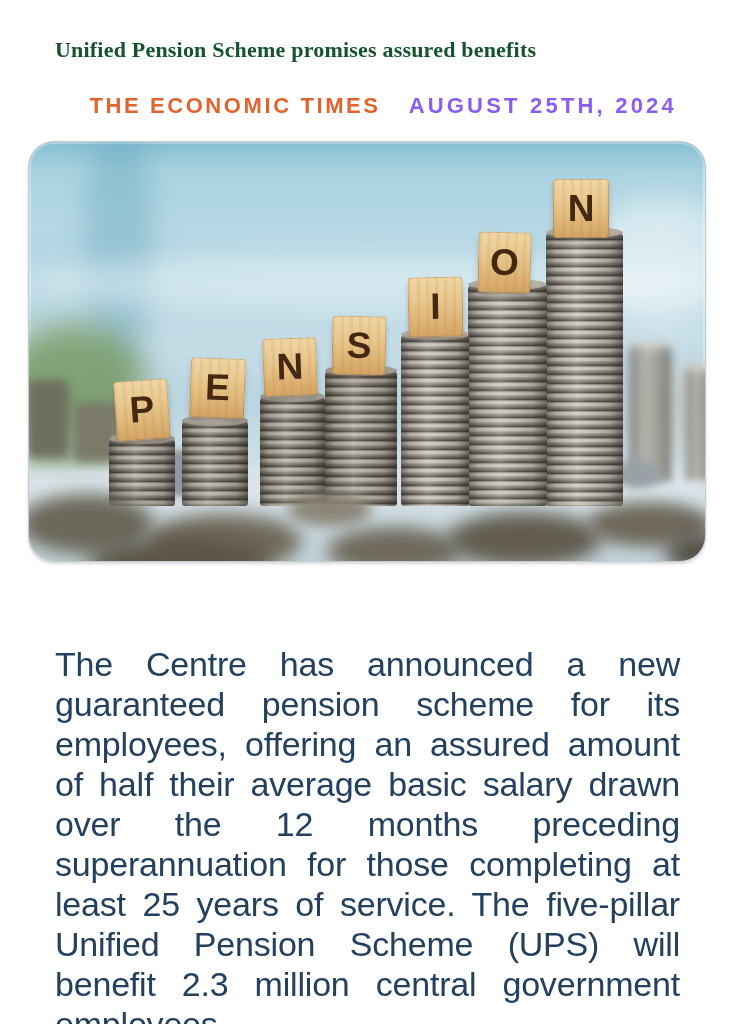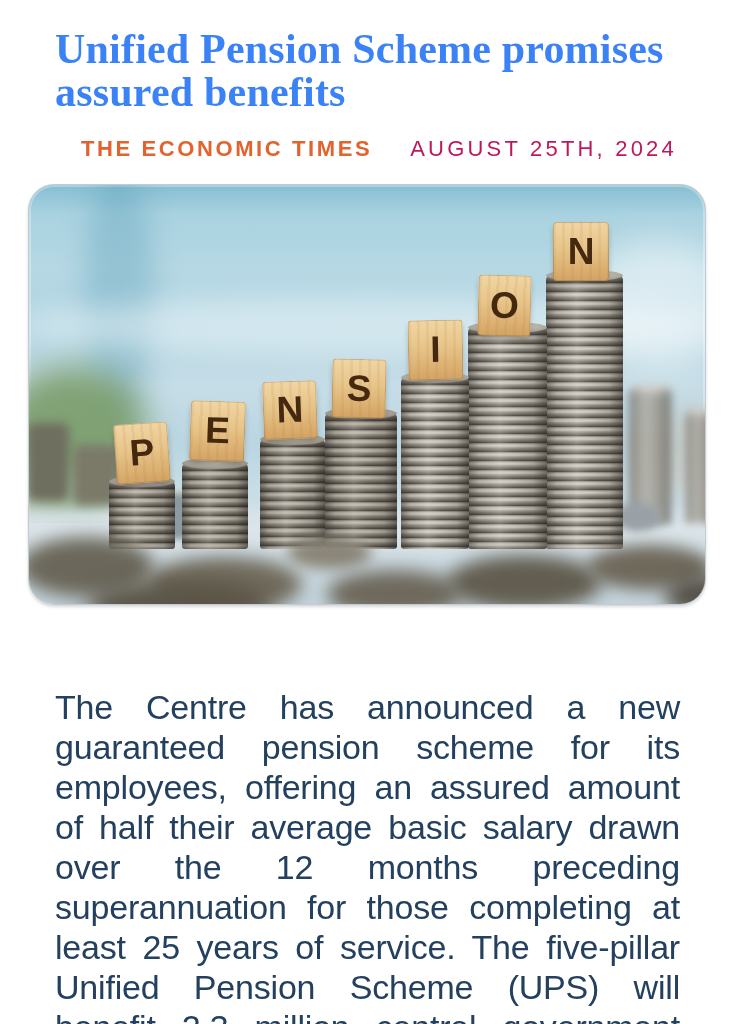--- a/index.html
+++ b/index.html
@@ -9,41 +9,41 @@
     font-family:"Liberation Sans", sans-serif;
     overflow:hidden;
     position:relative;
   }
   .page { width:732px; height:1024px; background:#fff; padding-top:28px; }
 
   
   .headline {
     font-family:"Liberation Serif", serif;
     font-weight:700;
-    font-size:42px;
+    font-size:22px;
     line-height:43px;
-    color:#3b82f6;
+    color:#14532d;
     margin:0 55px;
     max-width:625px;
     letter-spacing:0.2px;
   }
 
   
   .byline {
     display:flex; align-items:baseline; gap:28px;
     margin:22px 55px 0 55px;
     font-size:22px;
     white-space:nowrap;
     justify-content:flex-end;
   }
   .source {
     color:#e2632e; font-weight:700; letter-spacing:2.6px;
   }
   .date {
-    color:#be185d; font-weight:400; letter-spacing:3.2px;margin-left:10px;
+    color:#8b5cf6; font-weight:700; letter-spacing:3.2px;
   }
 
   
   .photo {
     position:relative;
     width:678px; height:421px;
     margin:22px 26px 0 28px;
     border-radius:26px;
     overflow:hidden;
     border:1px solid #c3cbd0;

